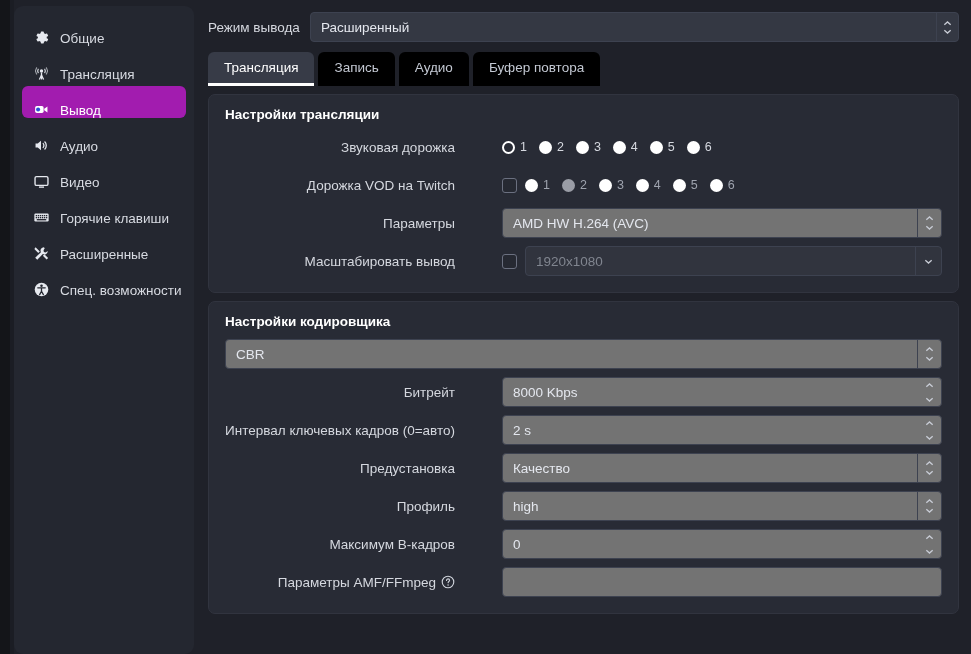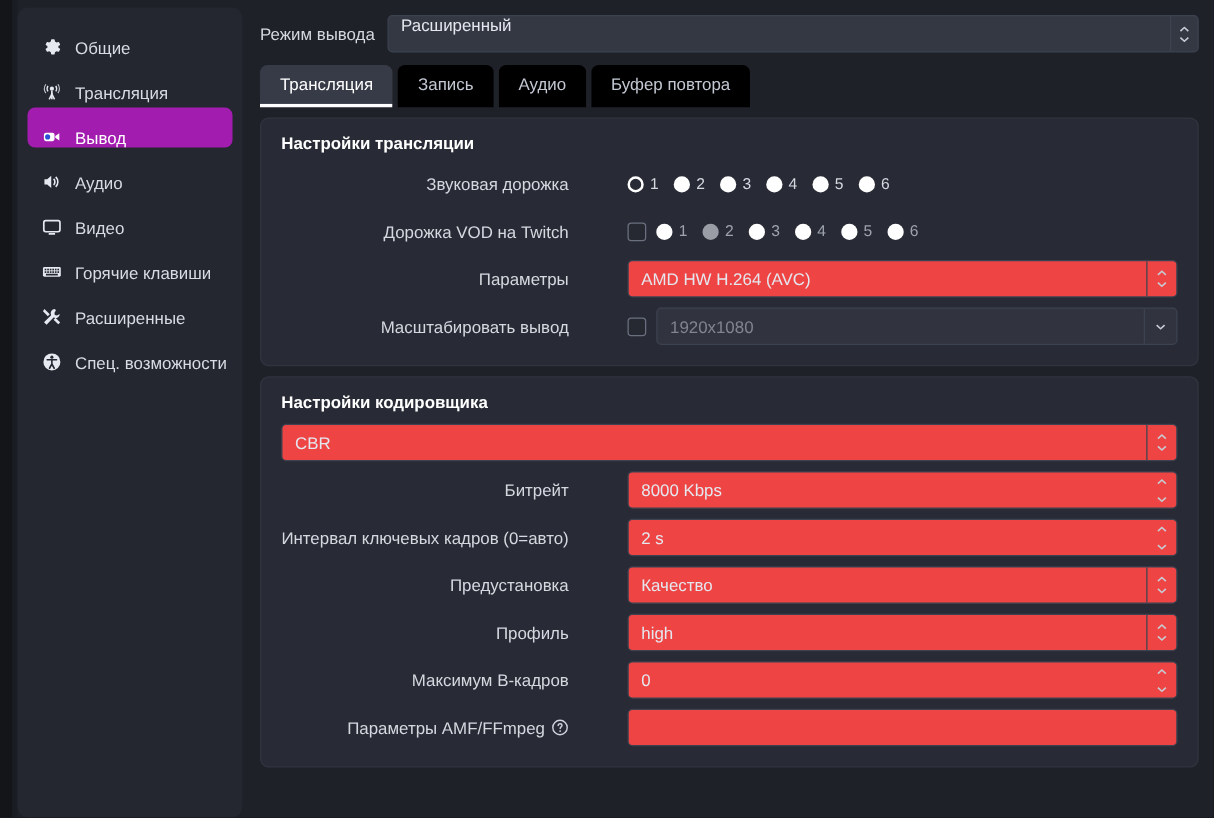--- a/index.html
+++ b/index.html
@@ -77,21 +77,21 @@
     font-size: 13.5px;
     white-space: nowrap;
   }
   .combo {
     position: relative;
     flex: 1;
     height: 30px;
     background: #343843;
     border: 1px solid #3d4250;
     border-radius: 4px;
-    display: flex; 
+    display: flex; align-items: center;
     color: #e4e7ee;
     font-size: 13.5px;
     padding: 0 28px 0 10px;
     cursor: pointer;
   }
   .combo .spin {
     position: absolute; right: 0; top: 0;
     width: 22px; height: 100%;
     border-left: 1px solid #3d4250;
     display: flex; flex-direction: column;
@@ -185,21 +185,21 @@
     flex: 0 0 15px;
     margin-right: 8px;
     cursor: pointer;
   }
 
   
   .field {
     position: relative;
     flex: 1;
     height: 30px;
-    background: #ef4444;
+    background: #737373;
     border: 1px solid #3d4250;
     border-radius: 4px;
     display: flex; align-items: center;
     color: #e4e7ee;
     font-size: 13.5px;
     padding: 0 30px 0 10px;
   }
   .field.disabled { color: #80858f; background: #31343e; }
   .field.plain { padding-right: 10px; }
   .field .spin {

